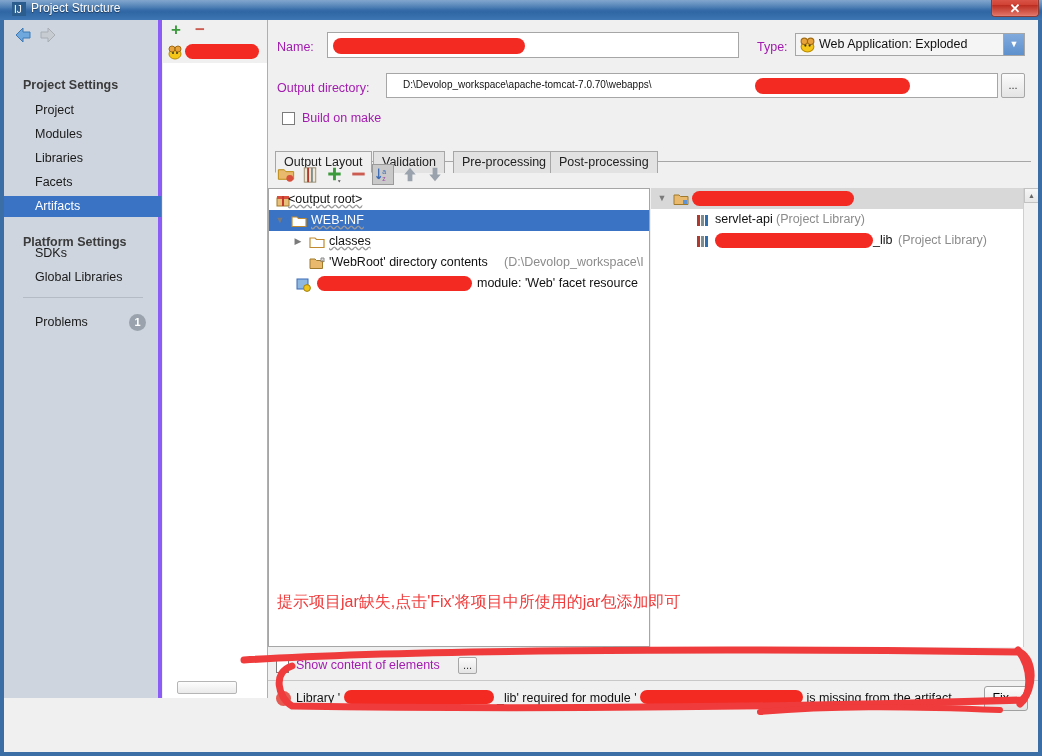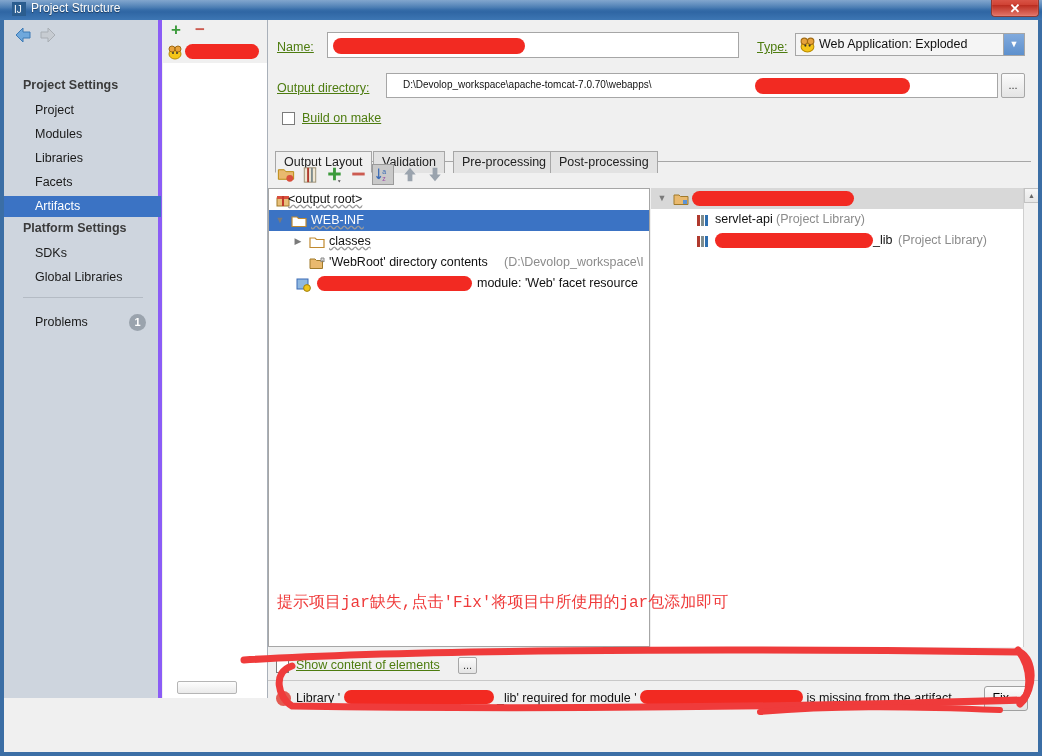--- a/index.html
+++ b/index.html
@@ -118,21 +118,21 @@
     background: linear-gradient(to bottom,#fdfdfd,#eaeaea);
     border: 1px solid #b5b5b5; border-radius: 2px;
   }
 
   
   .content {
     position: absolute; left: 268px; top: 20px; width: 770px; height: 678px;
     background: #f0f0f0;
   }
   .lbl {
-    position: absolute; font-size: 12.5px; color: #4d7c0f; white-space: nowrap; text-decoration: underline;
+    position: absolute; font-size: 12.5px; color: #a21caf; white-space: nowrap;
   }
   .textfield {
     position: absolute; background: #fff; border: 1px solid #a6a6a6;
     box-sizing: border-box; font-size: 10px; color: #111;
     line-height: 22px; padding-left: 16px; white-space: nowrap; overflow: hidden;
   }
   .combo {
     position: absolute; background: #f5f5f5; border: 1px solid #a6a6a6;
     box-sizing: border-box; font-size: 12.5px; color: #111;
     line-height: 21px; padding-left: 23px; white-space: nowrap; cursor: pointer;
@@ -242,21 +242,21 @@
     margin-top: 48px;
   }
   .dlg-btn.primary {
     background: linear-gradient(to bottom,#5b93d6,#3a72bd);
     border-color: #2f63a8; color: #fff; font-weight: bold;
   }
 
   
   .annot-text {
     position: absolute; color: #ef3b3b; font-size: 16px;
-    font-family: Liberation Mono, monospace;
+    font-family: Liberation Sans, sans-serif;
     white-space: nowrap; pointer-events: none;
   }
   .marker { position: absolute; pointer-events: none; }
 </style>
 </head>
 <body>
 
 <div id="root">
 
   <div class="titlebar">
@@ -280,21 +280,21 @@
         <path d="M11 4 L18 11 L11 18 L11 14 L4 14 L4 8 L11 8 Z" fill="#c7ccd2" stroke="#a9aeb4" stroke-width="1"></path>
       </svg>
     </div>
 
     <div class="sb-group" style="top:58px">Project Settings</div>
     <div class="sb-item" style="top:80px">Project</div>
     <div class="sb-item" style="top:104px">Modules</div>
     <div class="sb-item" style="top:152px">Facets</div>
     <div class="sb-item" style="top:128px">Libraries</div>
     <div class="sb-item selected" style="top:176px">Artifacts</div>
-    <div class="sb-group" style="top:201px">Platform Settings</div>
+    <div class="sb-group" style="top:215px">Platform Settings</div>
     <div class="sb-item" style="top:223px">SDKs</div>
     <div class="sb-item" style="top:247px">Global Libraries</div>
     <div class="sb-sep" style="top:277px"></div>
     <div class="sb-item" style="top:292px">Problems</div>
     <div class="badge" style="left:125px; top:294px">1</div>
   </div>
 
   <div class="artifact-panel">
     <div class="ap-toolbar">
       <div class="ap-plus">+</div>

